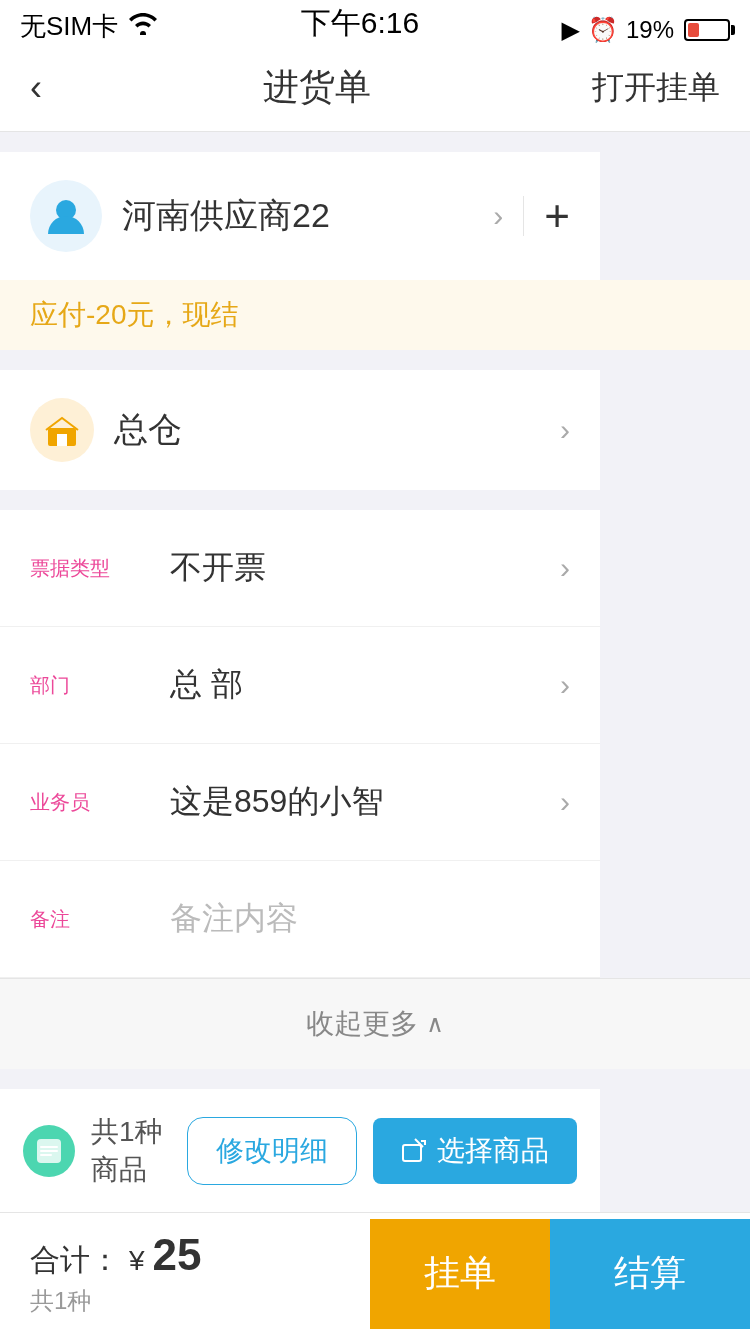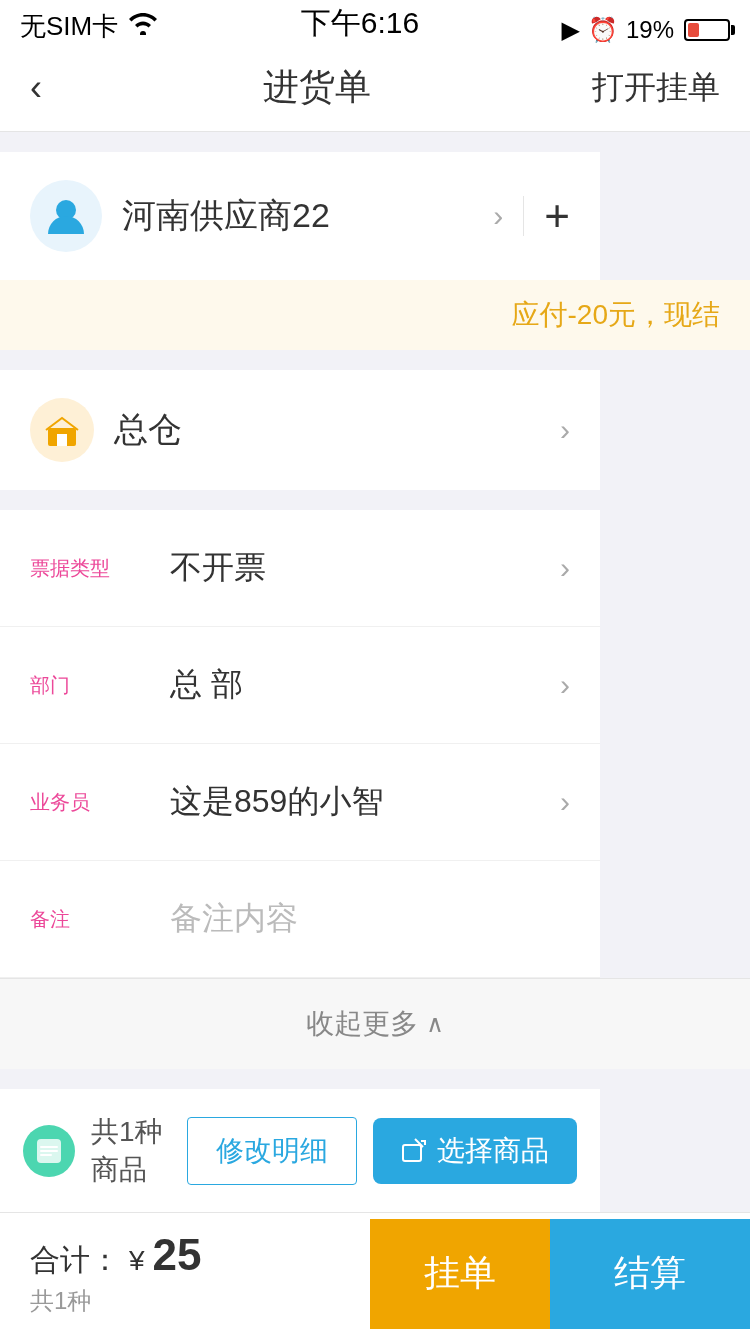--- a/index.html
+++ b/index.html
@@ -155,21 +155,20 @@
       line-height: 1;
     }
 
     
     .notice-bar {
       background: #fef9ec;
       padding: 16px 30px;
       font-size: 28px;
       color: #e6a817;
       width: 750px;
-      text-align: right;
     }
 
     
     .form-row {
       display: flex;
       align-items: center;
       padding: 36px 30px;
       background: #fff;
       border-bottom: 1px solid #f0f0f0;
       cursor: pointer;
@@ -264,21 +263,21 @@
     }
     .product-count {
       flex: 1;
       font-size: 28px;
       color: #555;
     }
     .btn-edit {
       border: 1px solid #2aa8e0;
       color: #2aa8e0;
       background: #fff;
-      border-radius: 4px;
+      border-radius: 16px;
       padding: 14px 28px;
       font-size: 28px;
       cursor: pointer;
       margin-right: 16px;
     }
     .btn-select {
       background: #2aa8e0;
       color: #fff;
       border: none;
       border-radius: 8px;

